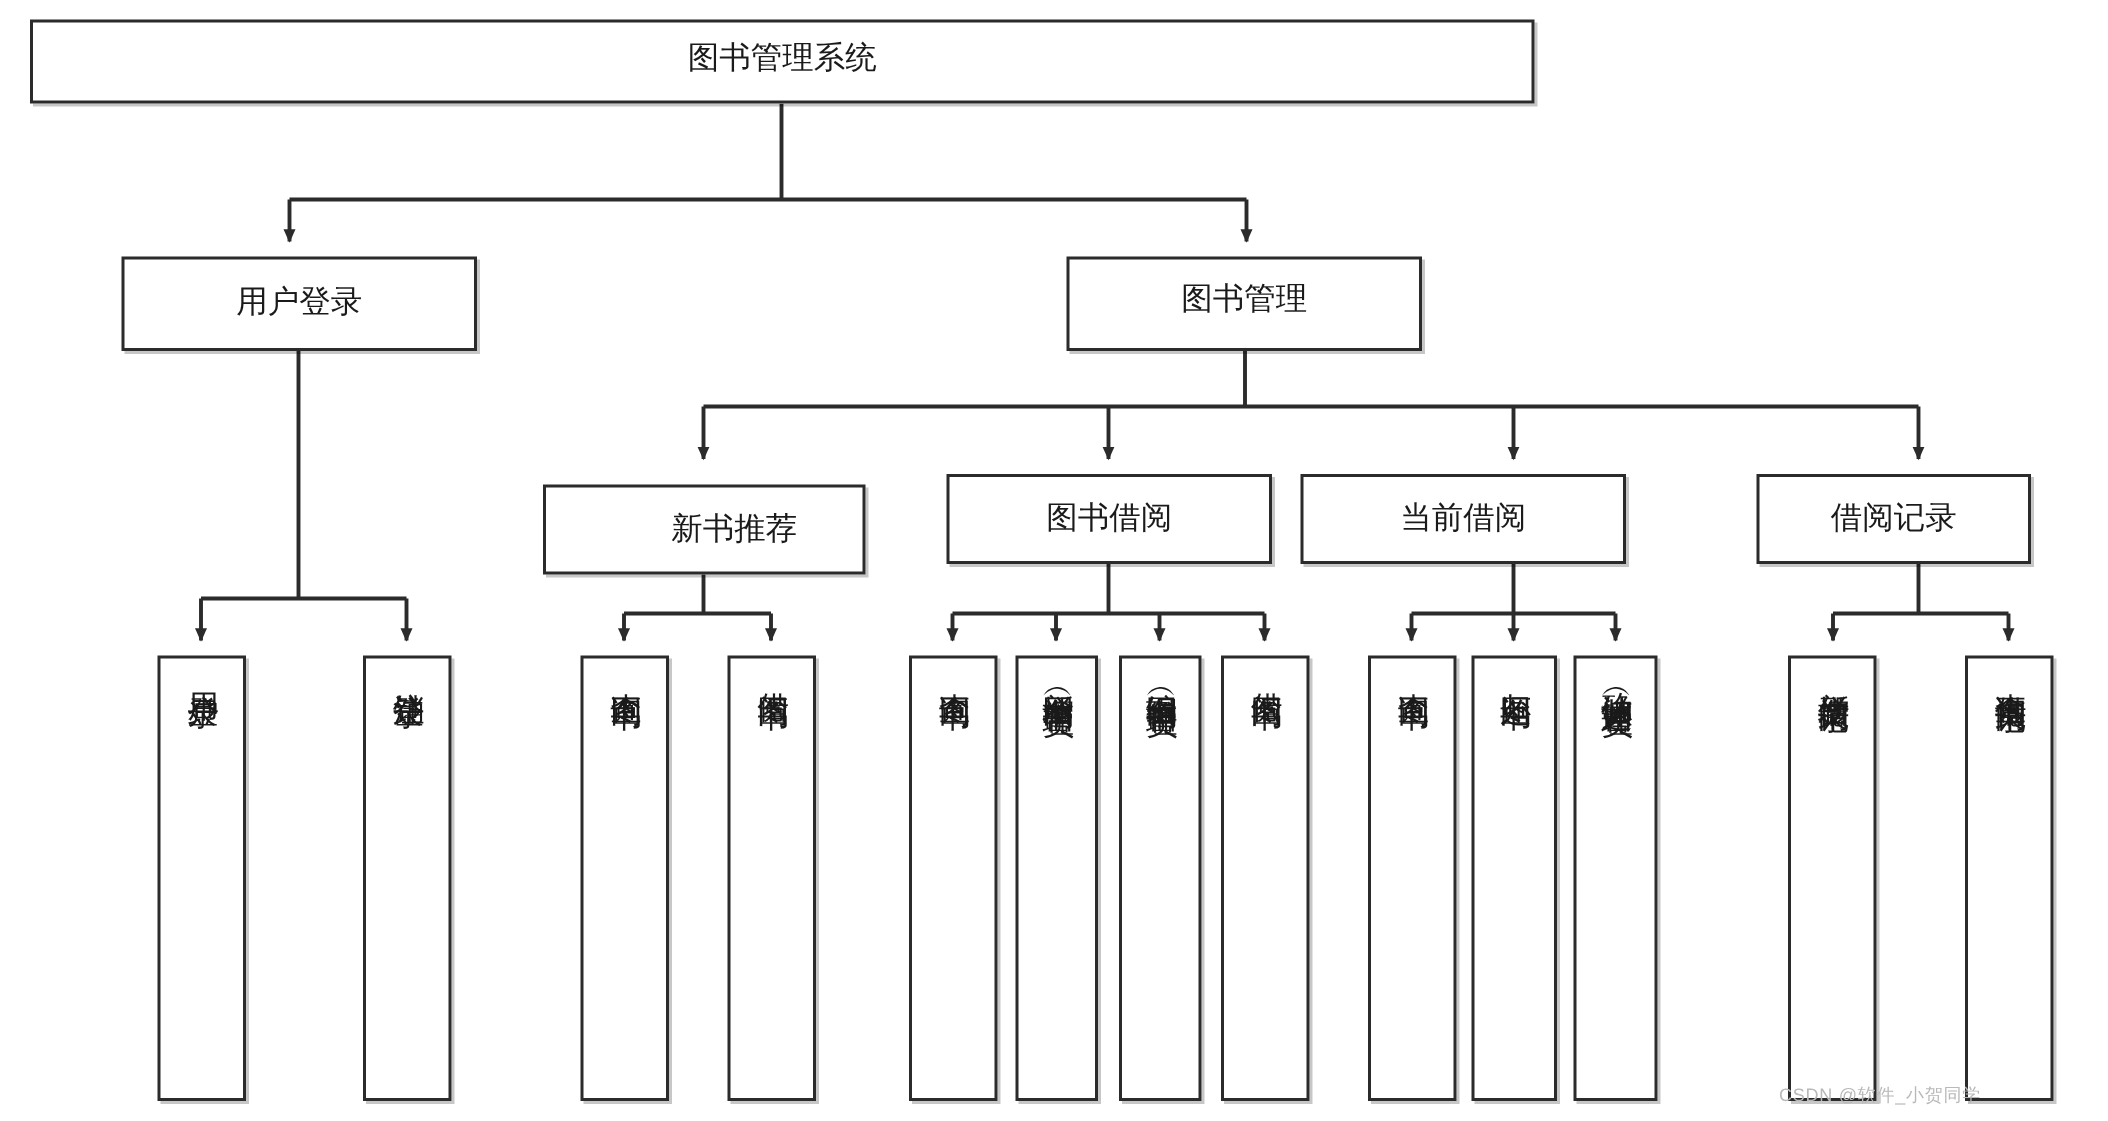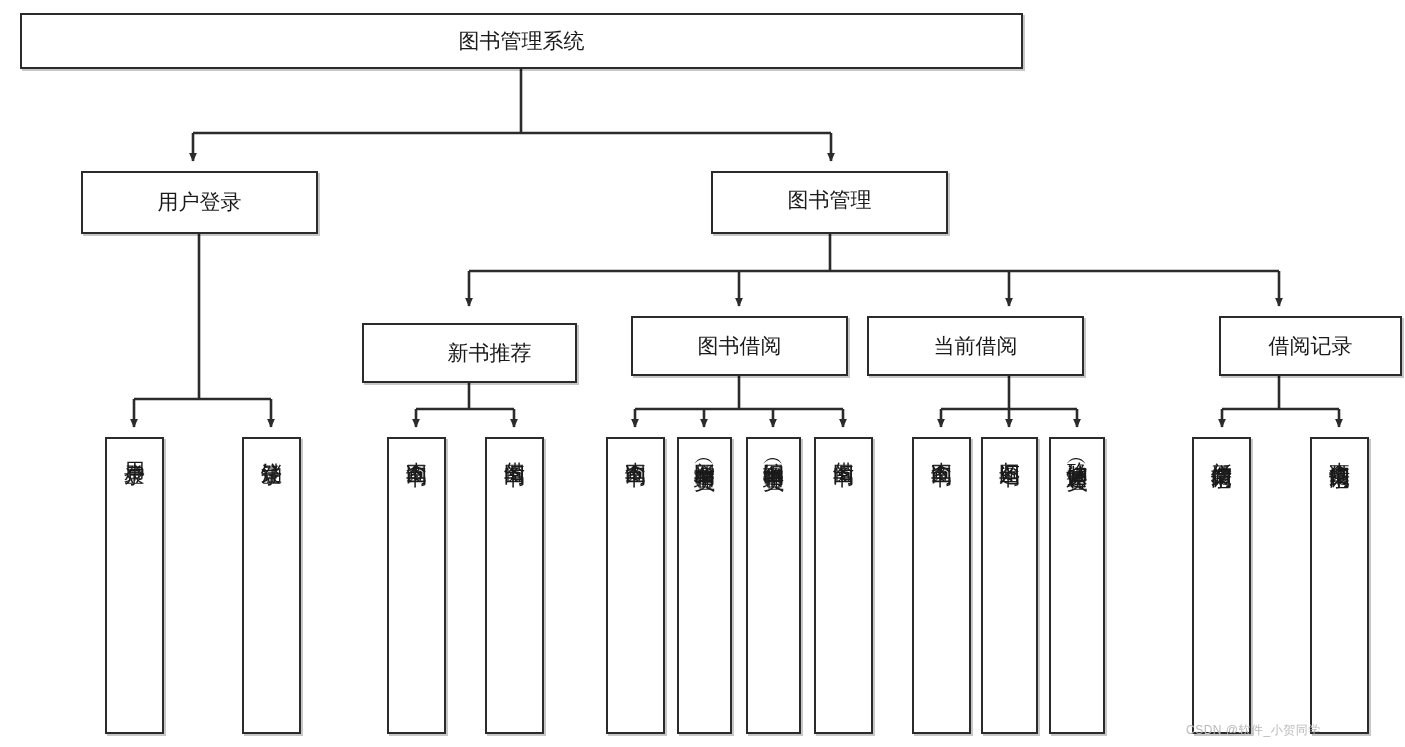--- a/index.html
+++ b/index.html
@@ -120,21 +120,21 @@
       <path d="M1009,409 L1009,427" marker-end="url(#arrow)"></path>
       <path d="M1077,409 L1077,427" marker-end="url(#arrow)"></path>
 
       <path d="M1279,376 L1279,409"></path>
       <path d="M1222,409 L1339,409"></path>
       <path d="M1222,409 L1222,427" marker-end="url(#arrow)"></path>
       <path d="M1339,409 L1339,427" marker-end="url(#arrow)"></path>
     </g>
   </svg>
 
-  <div class="node root horiz" style="left:20px; top:13px; width:1003px; height:56px;">
+  <div class="node root horiz" style="left:20px; top:13px; width:1003px; height:56px;font-family:Liberation Mono, monospace;">
     <span class="lbl">图书管理系统</span>
   </div>
 
   <div class="node horiz" style="left:81px; top:171px; width:237px; height:63px;">
     <span class="lbl">用户登录</span>
   </div>
 
   <div class="node horiz" style="left:711px; top:171px; width:237px; height:63px;font-family:Liberation Mono, monospace;">
     <span class="lbl">图书管理</span>
   </div>
@@ -144,21 +144,21 @@
   </div>
 
   <div class="node horiz" style="left:631px; top:316px; width:217px; height:60px;">
     <span class="lbl">图书借阅</span>
   </div>
 
   <div class="node horiz" style="left:867px; top:316px; width:217px; height:60px;">
     <span class="lbl">当前借阅</span>
   </div>
 
-  <div class="node horiz" style="left:1171px; top:316px; width:183px; height:60px;margin-left:48px;">
+  <div class="node horiz" style="left:1171px; top:316px; width:183px; height:60px;">
     <span class="lbl">借阅记录</span>
   </div>
 
   <div class="node vert" style="left:105px; top:437px; width:59px; height:297px;">
     <span class="lbl">用户登录</span>
   </div>
 
   <div class="node vert" style="left:242px; top:437px; width:59px; height:297px;">
     <span class="lbl">注销登录</span>
   </div>

